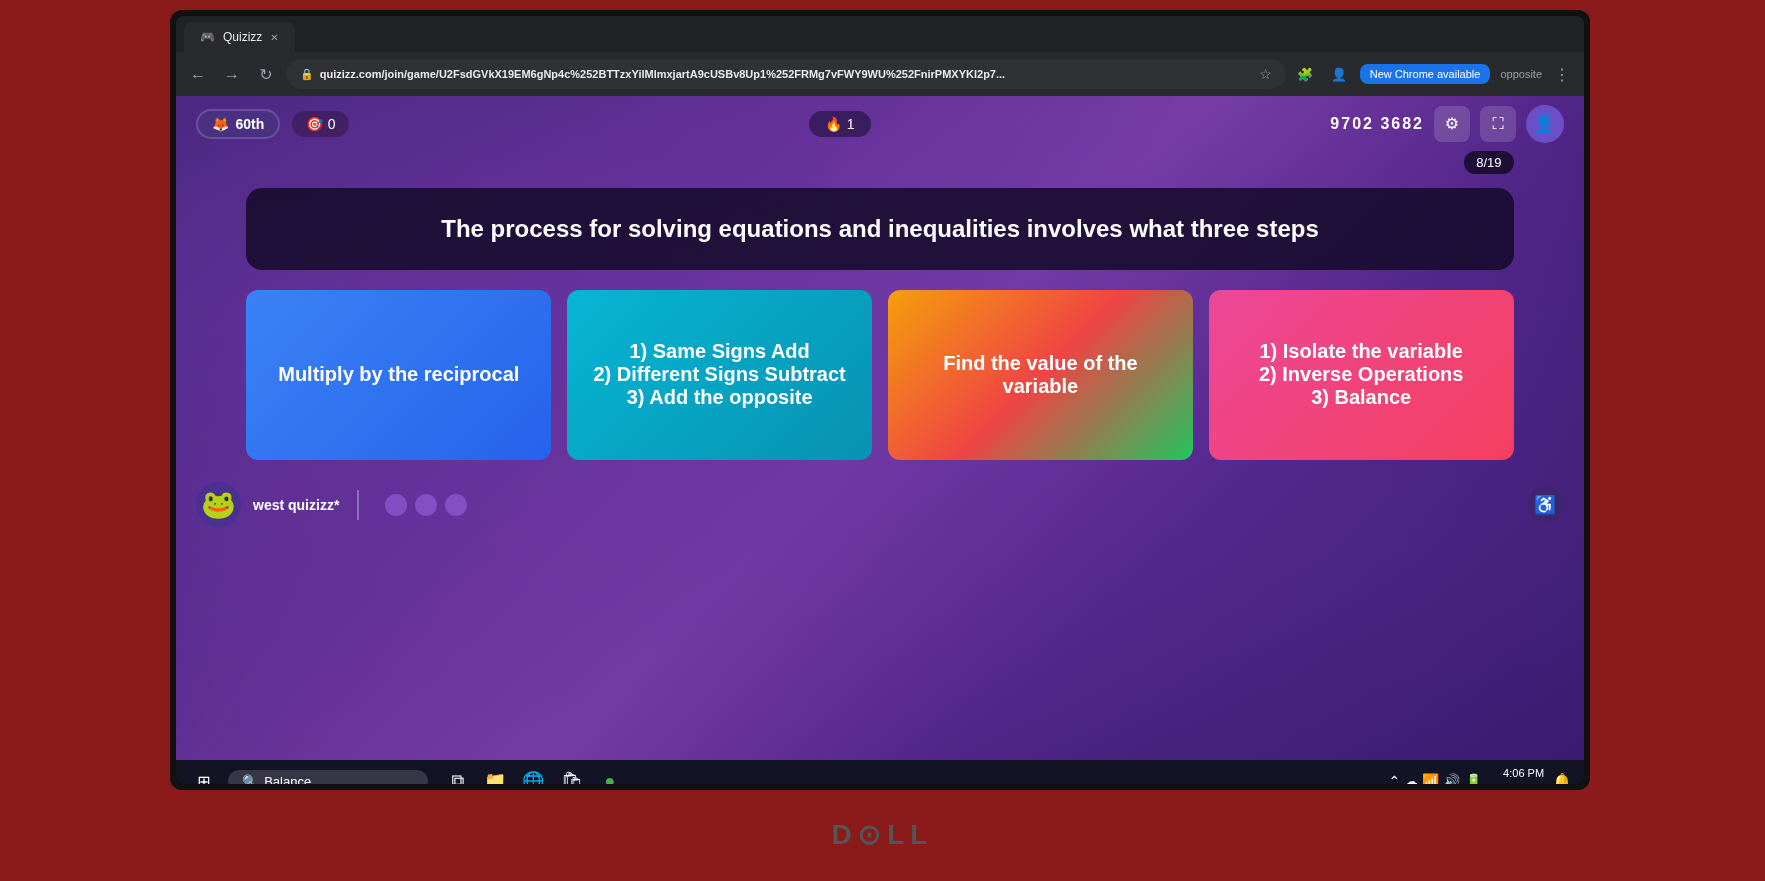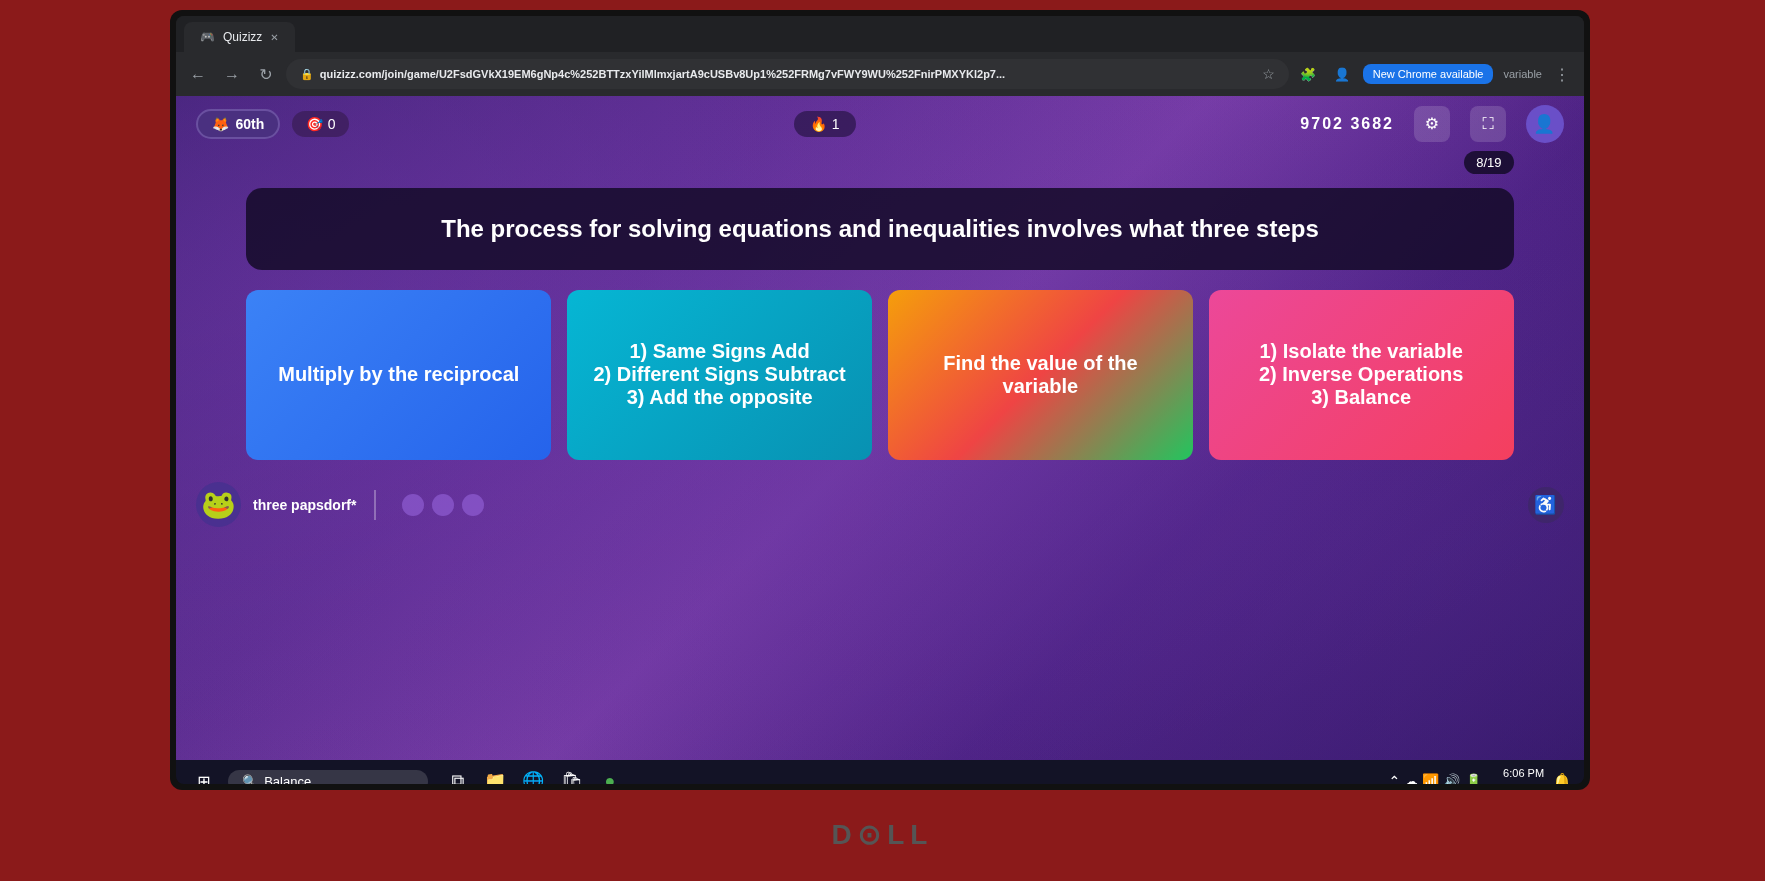--- a/index.html
+++ b/index.html
@@ -128,21 +128,21 @@
       color: white;
       font-size: 14px;
       display: flex;
       align-items: center;
       gap: 4px;
     }
 
     .right-area {
       display: flex;
       align-items: center;
-      gap: 20px;
+      gap: 10px;
       margin-left: auto;
     }
 
     .game-code {
       color: white;
       font-size: 16px;
       font-weight: bold;
       letter-spacing: 2px;
     }
 
@@ -451,21 +451,21 @@
         <div class="address-input">
           <span style="color:#9aa0a6;font-size:11px;">🔒</span>
           <span style="white-space:nowrap;overflow:hidden;text-overflow:ellipsis;font-size:11px;font-weight:bold;">quizizz.com/join/game/U2FsdGVkX19EM6gNp4c%252BTTzxYilMlmxjartA9cUSBv8Up1%252FRMg7vFWY9WU%252FnirPMXYKl2p7...</span>
           <span style="margin-left:auto;color:#9aa0a6;font-size:14px;">☆</span>
         </div>
         <div class="nav-btn" style="font-size:13px;">🧩</div>
         <div class="nav-btn" style="font-size:13px;">👤</div>
         <div style="background:#1a73e8;color:white;padding:4px 10px;border-radius:8px;font-size:11px;cursor:pointer;">
           <span>New Chrome available</span>
         </div>
-        <span style="color:#9aa0a6;font-size:11px;margin-left:4px;">variable</span>
+        <span style="color:#9aa0a6;font-size:11px;margin-left:4px;">opposite</span>
         <div class="nav-btn">⋮</div>
       </div>
     </div>
 
     <div class="main-content">
       <div class="quizizz-area">
 
         <div class="quizizz-top-bar">
           <div class="rank-badge">
             <span>🦊</span>
@@ -519,21 +519,21 @@
 2) Inverse Operations
 3) Balance</span>
           </div>
 
         </div>
 
         <div class="bottom-bar">
           <div class="avatar-small">
             <span style="font-size:28px;">🐸</span>
           </div>
-          <span class="player-name">three papsdorf*</span>
+          <span class="player-name">west quizizz*</span>
           <div style="width:2px;height:30px;background:rgba(255,255,255,0.3);margin:0 6px;"></div>
           <div class="progress-dots">
             <div class="dot"></div>
             <div class="dot"></div>
             <div class="dot"></div>
           </div>
 
           <div style="margin-left:auto;width:36px;height:36px;background:rgba(60,40,100,0.7);border-radius:50%;display:flex;align-items:center;justify-content:center;color:white;font-size:18px;cursor:pointer;">♿</div>
         </div>
 
@@ -555,21 +555,21 @@
       </div>
       <div class="taskbar-right">
         <div class="sys-icons">
           <span>⌃</span>
           <span>☁</span>
           <span>📶</span>
           <span>🔊</span>
           <span>🔋</span>
         </div>
         <div class="time-display">
-          <div>6:06 PM</div>
+          <div>4:06 PM</div>
           <div>11/11/2024</div>
         </div>
         <span style="font-size:16px;">🔔</span>
       </div>
     </div>
 
   </div>
 </div>
 
 <div class="dell-base">D⊙LL</div>

